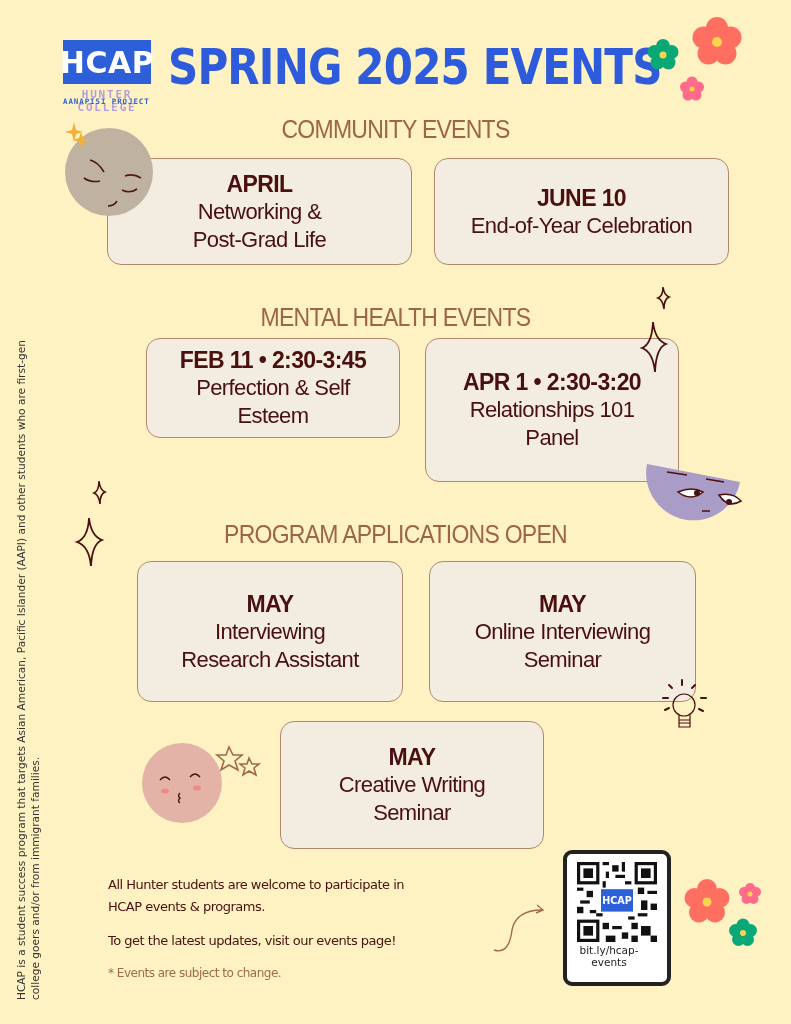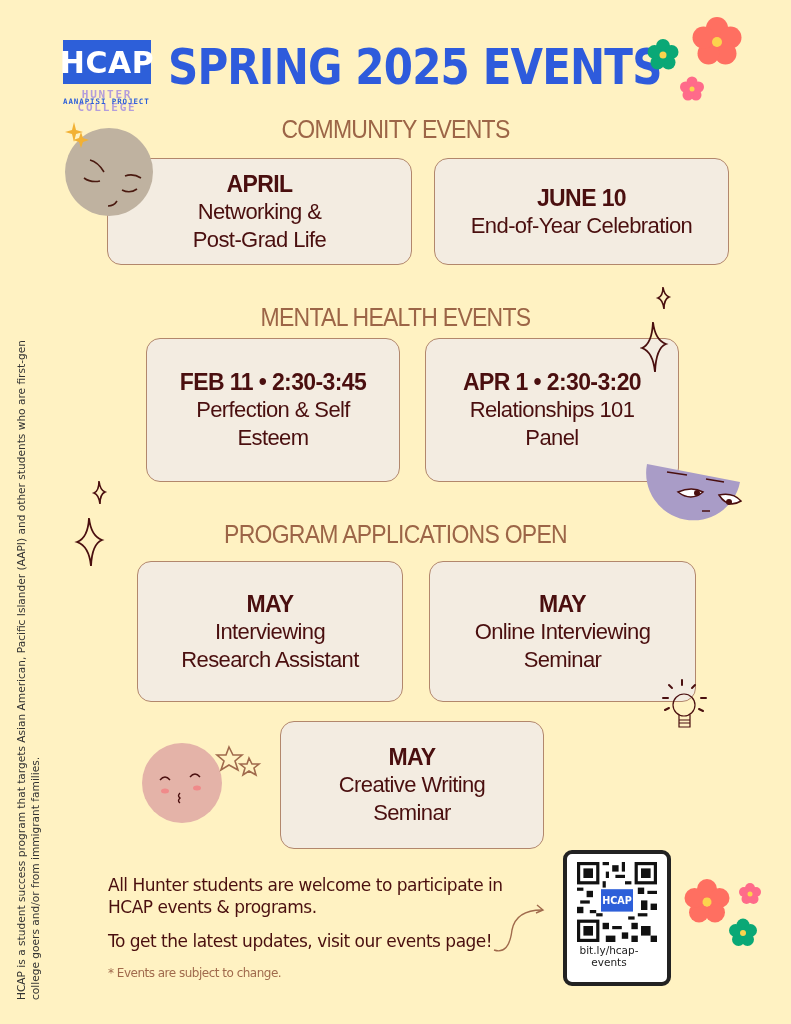--- a/index.html
+++ b/index.html
@@ -11,21 +11,21 @@
   .logo-sub1 { left:63px; top:88px; width:88px; font-size:11px; letter-spacing:1.8px; color:#b39ddb; font-family:"DejaVu Sans Mono", monospace; font-weight:bold; text-align:center; }
   .logo-sub2 { left:63px; top:97px; width:88px; font-size:7.5px; letter-spacing:0.9px; color:#2d5fd9; font-family:"DejaVu Sans Mono", monospace; font-weight:bold; text-align:left; }
   .title { left:168px; top:32px; font-family:"DejaVu Sans", sans-serif; font-weight:bold; font-size:50px; color:#2e5bdc;
            letter-spacing:-1px; transform:scaleX(0.84); transform-origin:left top; white-space:nowrap; line-height:70px; }
   .section-title { left:0; width:791px; text-align:center; color:#9c6547; font-family:"Liberation Sans", sans-serif;
                    font-size:25px; letter-spacing:-0.8px; transform:scaleX(0.92); }
   .card { background:#f3ece1; border:1.5px solid #b2876c; border-radius:14px; color:#4a0f0f; text-align:center;
           display:flex; flex-direction:column; justify-content:center; box-sizing:border-box; }
   .card .date { font-weight:bold; font-size:23px; letter-spacing:-0.6px; line-height:28px; }
   .card .name { font-size:22px; letter-spacing:-0.6px; line-height:28px; }
-  .footer-text { color:#4a0f0f; font-family:"DejaVu Sans", sans-serif; font-size:17px; letter-spacing:-0.5px; line-height:22px; }
+  .footer-text { color:#4a0f0f; font-family:"DejaVu Sans", sans-serif; font-size:13px; letter-spacing:-0.5px; line-height:22px; }
   .note { color:#a06a4c; font-family:"DejaVu Sans", sans-serif; font-size:12px; letter-spacing:-0.5px; }
   .side-text { left:14px; top:1000px; transform-origin:left top; transform:rotate(-90deg); font-size:10.6px; color:#333; line-height:14px; white-space:nowrap; font-family:"DejaVu Sans", sans-serif; }
   .qr-card { left:563px; top:850px; width:108px; height:136px; background:#fff; border:4px solid #222; border-radius:9px; box-sizing:border-box; }
   .qr-url { position:absolute; left:0; right:16px; bottom:14px; text-align:center; font-size:10.5px; color:#222; font-family:"DejaVu Sans", sans-serif; }
 </style>
 </head>
 <body>
 
 <div class="abs logo-box">
     <span>HCAP</span>
@@ -78,21 +78,21 @@
   <path d="M28 40 q8 2 14 12" stroke="#4a1a10" stroke-width="1.6" fill="none"></path>
   <path d="M22 58 q7 5 16 3" stroke="#4a1a10" stroke-width="1.6" fill="none"></path>
   <path d="M63 56 q8 -3 16 2" stroke="#4a1a10" stroke-width="1.6" fill="none"></path>
   <path d="M60 70 q8 4 15 -1" stroke="#4a1a10" stroke-width="1.6" fill="none"></path>
   <path d="M46 86 q6 0 9 -5" stroke="#4a1a10" stroke-width="1.6" fill="none"></path>
   <path d="M12 2 l2 8 l7 2 l-7 2 l-2 8 l-2 -8 l-7 -2 l7 -2 z" fill="#f2b134"></path>
   <path d="M19 12 l2 6 l6 2 l-6 2 l-2 6 l-2 -6 l-6 -2 l6 -2 z" fill="#f2b134"></path>
 </svg>
 
 <div class="abs section-title" style="top:303px">MENTAL HEALTH EVENTS</div>
-<div class="abs card" style="left:146px;top:338px;width:254px;height:144px">
+<div class="abs card" style="left:146px;top:338px;width:254px;height:100px">
   <div class="date">FEB 11 • 2:30-3:45</div>
   <div class="name">Perfection &amp; Self</div>
   <div class="name">Esteem</div>
 </div>
 <div class="abs card" style="left:425px;top:338px;width:254px;height:144px">
   <div class="date">APR 1 • 2:30-3:20</div>
   <div class="name">Relationships 101</div>
   <div class="name">Panel</div>
 </div>
 

